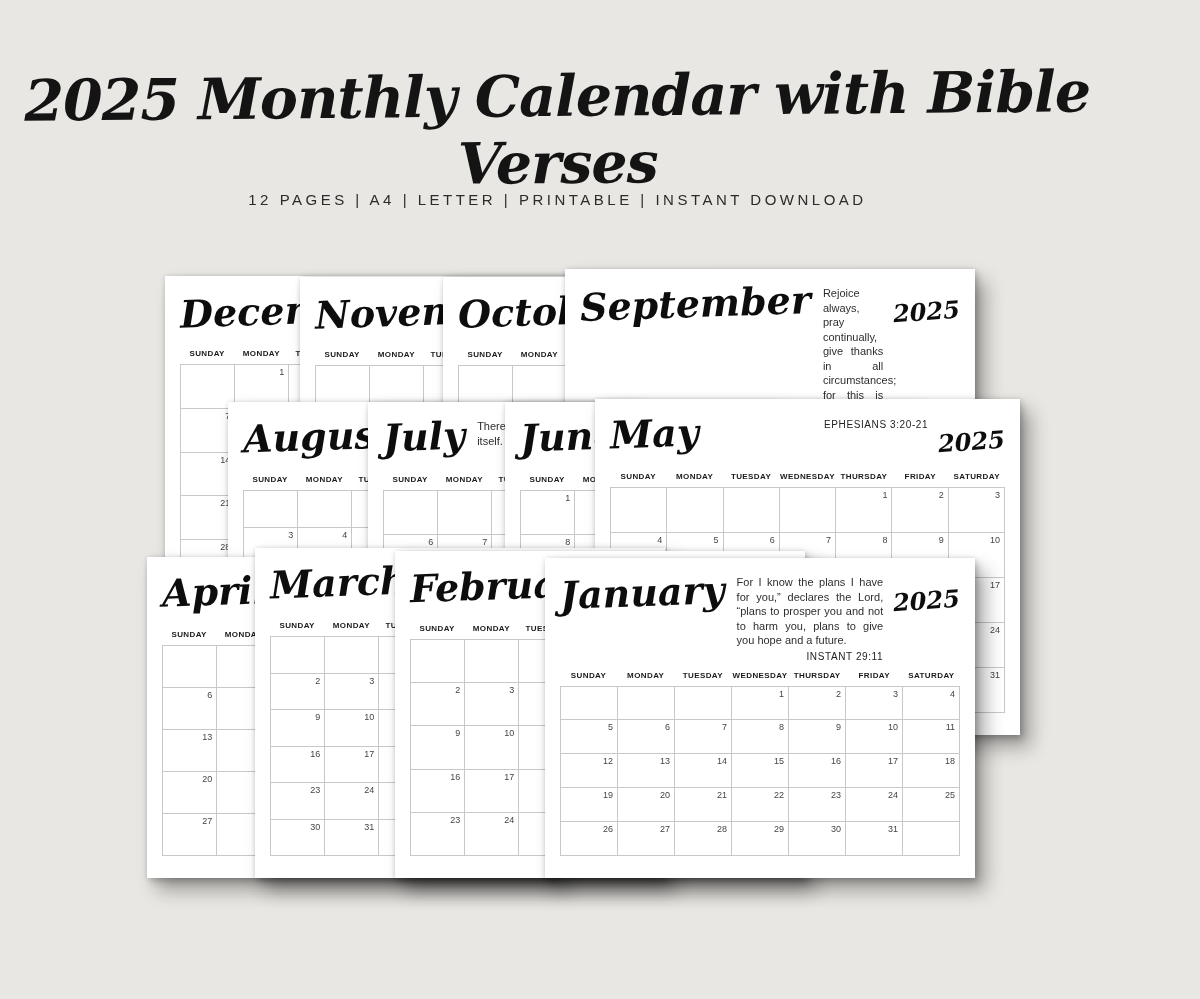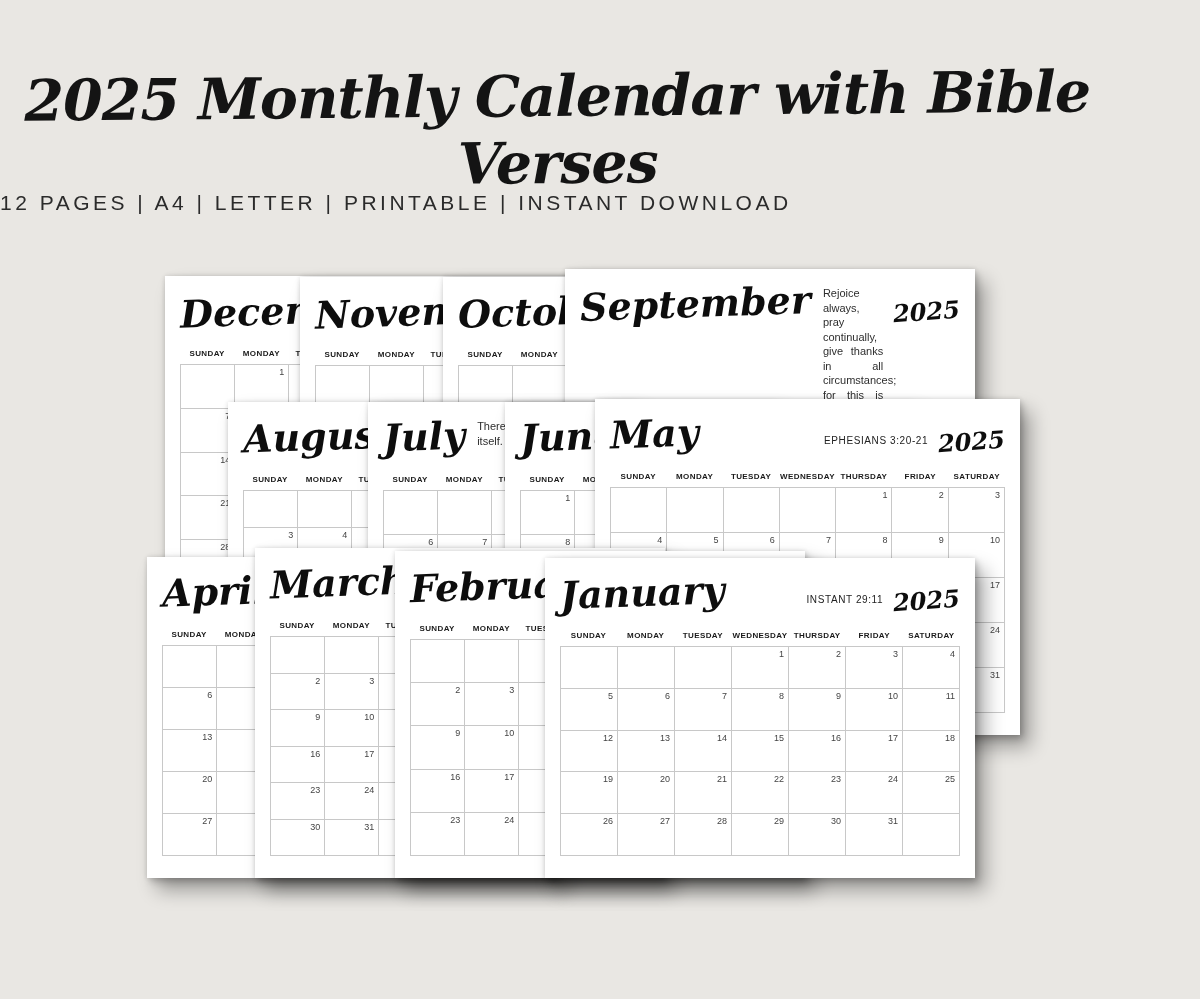--- a/index.html
+++ b/index.html
@@ -9,43 +9,43 @@
   html,body{width:1200px;height:999px;}
   body{background:var(--bg);font-family:"Liberation Sans",sans-serif;overflow:hidden;}
   .stage{position:relative;width:1115px;height:999px;background:var(--bg);}
 
   .main-title{
     position:absolute;top:62px;left:0;width:100%;text-align:center;
     font-family:"DejaVu Serif",serif;font-style:italic;font-weight:700;
     font-size:57px;color:var(--ink);letter-spacing:-1px;transform:rotate(-0.5deg);
   }
   .subtitle{
-    position:absolute;top:191px;left:0;width:100%;text-align:left;
-    font-size:21px;font-weight:500;letter-spacing:3.5px;color:#2b2b2b;
+    position:absolute;top:191px;left:0;width:100%;text-align:center;
+    font-size:15px;font-weight:500;letter-spacing:3.5px;color:#2b2b2b;
   }
 
   .page{
     position:absolute;background:var(--page);
     box-shadow:0 0 5px rgba(0,0,0,0.12), 10px 12px 18px rgba(0,0,0,0.33), 3px 4px 7px rgba(0,0,0,0.18);
     display:flex;flex-direction:column;
     padding:12px 15px 22px 15px;
   }
   .page-head{display:flex;align-items:flex-start;min-height:52px;}
   .month-title{
     font-family:"DejaVu Serif",serif;font-style:italic;font-weight:700;
     font-size:38px;line-height:1.1;color:#0d0d0d;white-space:nowrap;
     transform:rotate(-2deg);margin-right:12px;margin-top:2px;
   }
   .verse-block{flex:1;padding-top:5px;min-width:0;}
   .verse-text{
     font-size:11px;line-height:1.32;color:#2e2e2e;
     text-align:justify;white-space:pre-line;
   }
   .verse-ref{
-    font-size:10px;letter-spacing:0.6px;color:#222;text-align:right;margin-top:19px;
+    font-size:10px;letter-spacing:0.6px;color:#222;text-align:right;margin-top:3px;
   }
   .year-script{
     font-family:"DejaVu Serif",serif;font-style:italic;font-weight:700;
     font-size:24px;color:#0d0d0d;margin-left:10px;margin-top:16px;transform:rotate(-4deg);
     white-space:nowrap;
   }
   .dow-row{display:flex;margin-top:6px;}
   .dow{
     flex:1;text-align:center;font-size:8px;font-weight:700;letter-spacing:0.4px;
     color:#1a1a1a;padding:3px 0 6px 0;white-space:nowrap;overflow:hidden;
@@ -802,20 +802,21 @@
             <div class="cell">27</div>
             <div class="cell">28</div>
             <div class="cell"></div>
           </div>
         </div>
       </div>
       <div class="page" style="left: 545px; top: 558px; width: 430px; height: 320px; z-index: 12;">
         <div class="page-head">
           <div class="month-title">January</div>
           <div class="verse-block">
+            <div class="verse-text">For I know the plans I have for you,” declares the Lord, “plans to prosper you and not to harm you, plans to give you hope and a future.</div>
             <div class="verse-ref">INSTANT 29:11</div>
           </div>
           <div class="year-script">2025</div>
         </div>
         <div class="dow-row">
           <div class="dow">SUNDAY</div>
           <div class="dow">MONDAY</div>
           <div class="dow">TUESDAY</div>
           <div class="dow">WEDNESDAY</div>
           <div class="dow">THURSDAY</div>

